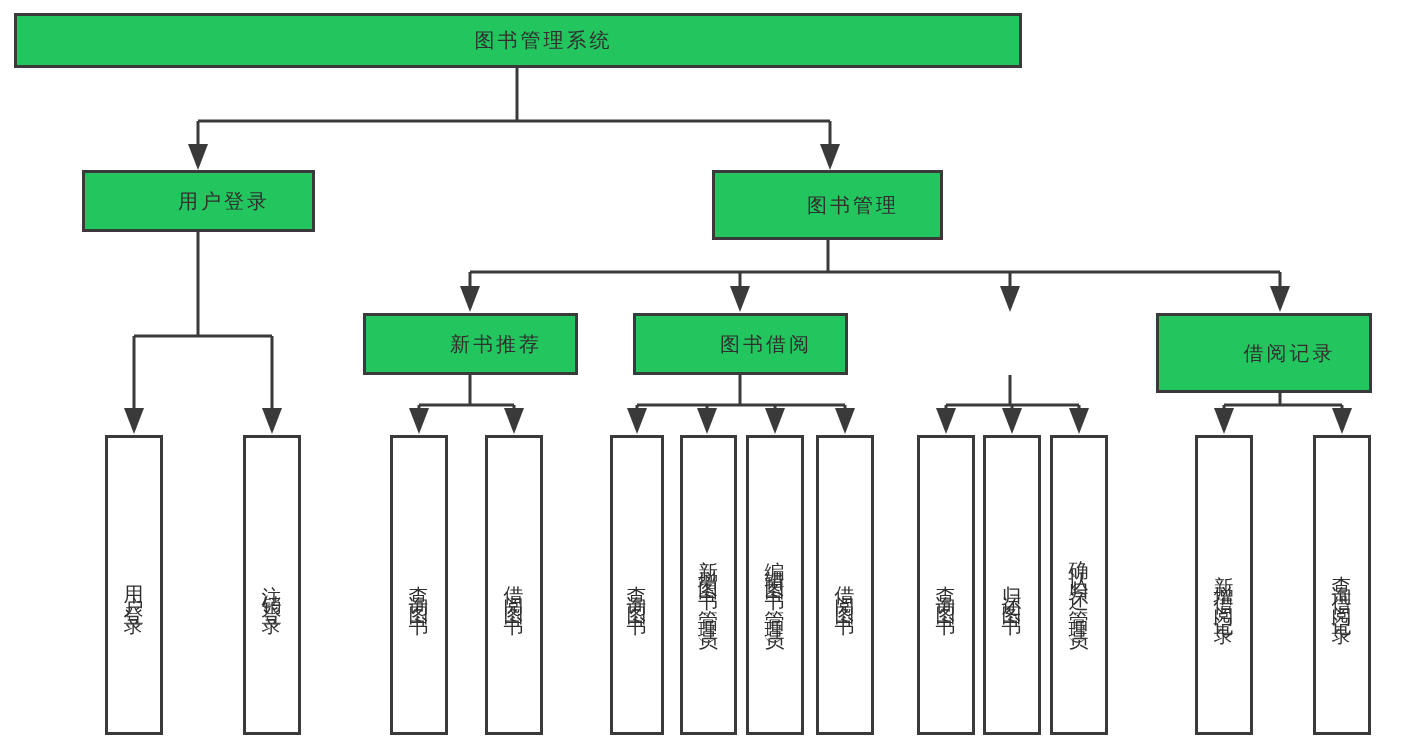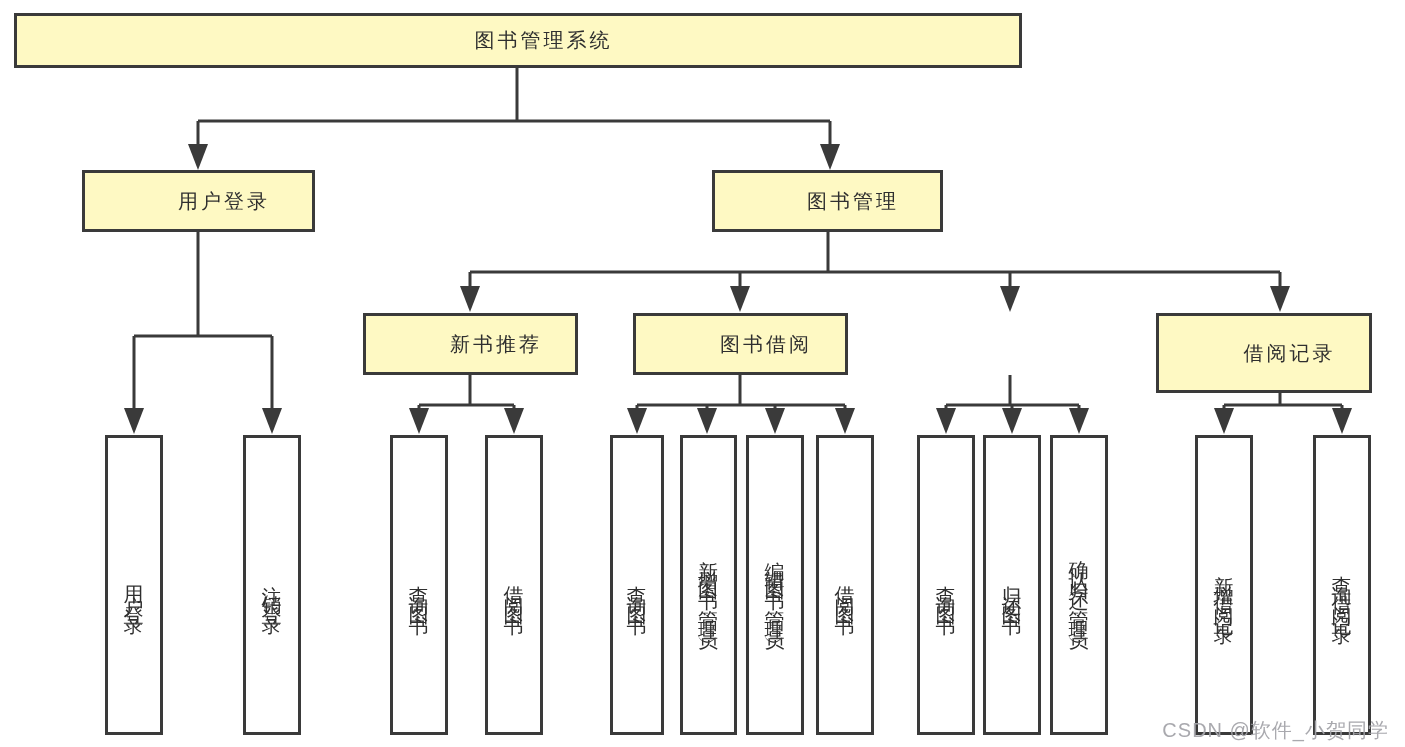--- a/index.html
+++ b/index.html
@@ -8,21 +8,21 @@
     width:1405px;height:747px;
     background:#ffffff;
     font-family:"Liberation Sans", sans-serif;
     color:#2f2f2f;
     overflow:hidden;
   }
   svg.connectors{position:absolute;left:0;top:0;width:1405px;height:747px;}
   .node{
     position:absolute;
     box-sizing:border-box;
-    background:#fef9c3;
+    background:#22c55e;
     border:3px solid #3a3a3a;
     display:flex;align-items:center;justify-content:center;
     font-size:20px;
     letter-spacing:3px;
     white-space:nowrap;
     padding-left:48px;
   }
   .node .hlabel{transform:translateX(1.5px);} 
   .leaf{
     position:absolute;
@@ -88,21 +88,21 @@
     </g>
   </svg>
 
   <div class="node" style="left:14px;top:13px;width:1008px;height:55px;">
     <span class="hlabel">图书管理系统</span>
   </div>
 
   <div class="node" style="left:82px;top:170px;width:233px;height:62px;">
     <span class="hlabel">用户登录</span>
   </div>
-  <div class="node" style="left:712px;top:170px;width:231px;height:62px;">
+  <div class="node" style="left:712px;top:170px;width:231px;height:70px;">
     <span class="hlabel">图书管理</span>
   </div>
 
   <div class="node" style="left:633px;top:313px;width:215px;height:62px;">
     <span class="hlabel">图书借阅</span>
   </div>
   <div class="node" style="left:363px;top:313px;width:215px;height:62px;">
     <span class="hlabel">新书推荐</span>
   </div>
   <div class="node" style="left:1156px;top:313px;width:216px;height:80px;">
@@ -146,15 +146,14 @@
     <span class="vlabel">确认归还（管理员）</span>
   </div>
 
   <div class="leaf" style="left:1195px;width:58px;">
     <span class="vlabel">新增借阅记录</span>
   </div>
   <div class="leaf" style="left:1313px;width:58px;">
     <span class="vlabel">查询借阅记录</span>
   </div>
 
-  <div class="watermark">CSDN @软件_小贺同学</div>
 
 </div>
 
 </body></html>

